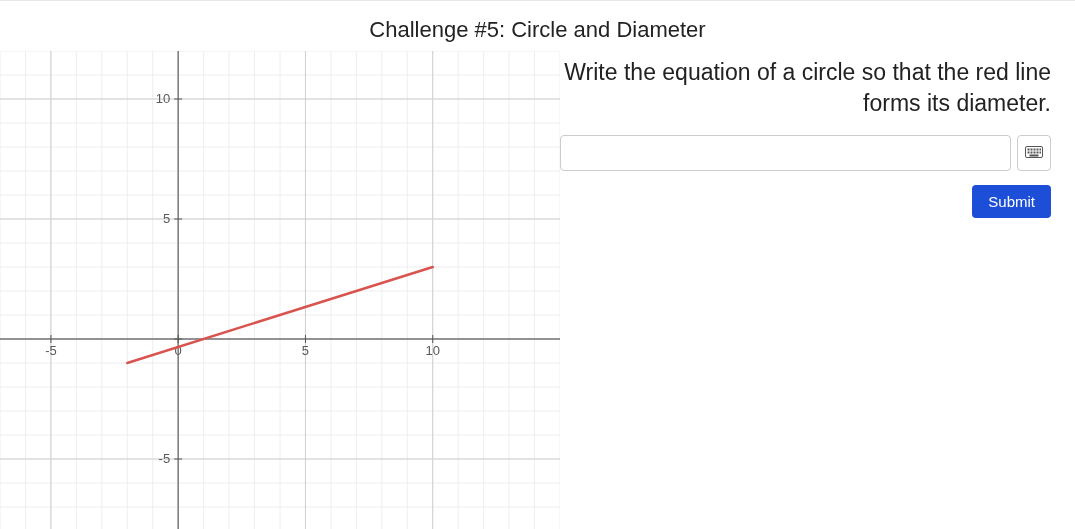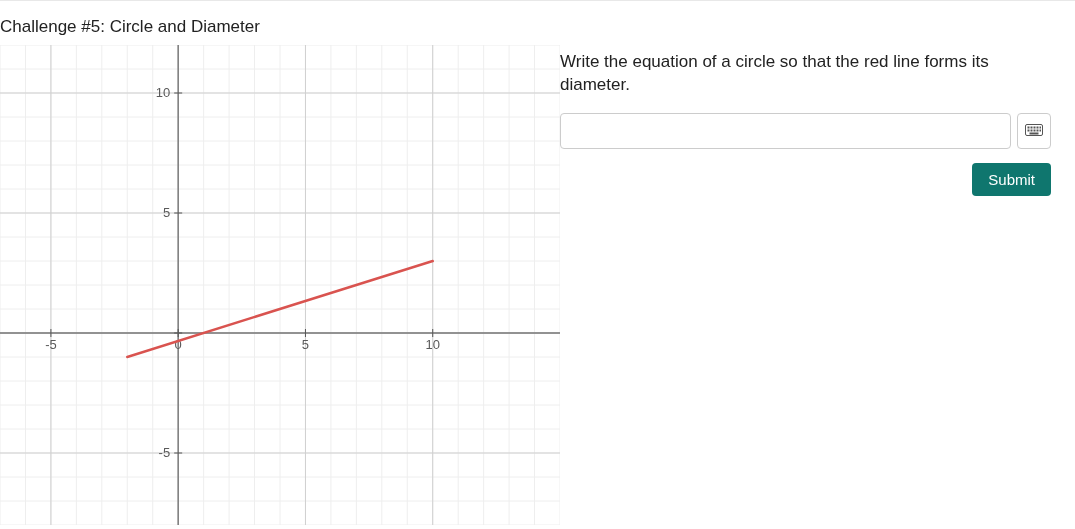--- a/index.html
+++ b/index.html
@@ -14,21 +14,22 @@
     overflow: hidden;
   }
   .page {
     width: 1075px;
     height: 529px;
     position: relative;
     border-top: 1px solid #e8e8e8;
     box-sizing: border-box;
   }
   .title {
-    font-size: 17px;
+    text-align: center;
+    font-size: 22px;
     font-weight: 400;
     margin-top: 16px;
     margin-bottom: 8px;
   }
   .content {
     display: flex;
     align-items: flex-start;
   }
   .chart-area {
     width: 560px;
@@ -37,23 +38,24 @@
   }
   svg.chart {
     display: block;
   }
   .right-panel {
     flex: 1 1 auto;
     padding-right: 24px;
     padding-top: 6px;
   }
   .prompt {
-    font-size: 17px;
+    font-size: 23px;
     line-height: 1.35;
     margin-bottom: 16px;
+    text-align: right;
   }
   .tries {
     font-size: 17px;
     margin-bottom: 18px;
   }
   .answer-row {
     display: flex;
     align-items: stretch;
     width: 100%;
     margin-bottom: 14px;
@@ -77,21 +79,21 @@
     display: flex;
     align-items: center;
     justify-content: center;
     cursor: pointer;
     box-sizing: border-box;
   }
   .submit-row {
     text-align: right;
   }
   .submit-btn {
-    background: #0f766e;
+    background: #1d4ed8;
     color: #fff;
     border: none;
     padding: 8px 16px;
     font-size: 15px;
     border-radius: 4px;
     cursor: pointer;
   }
   .axis-label {
     font-size: 13px;
     fill: #5a5a5a;

